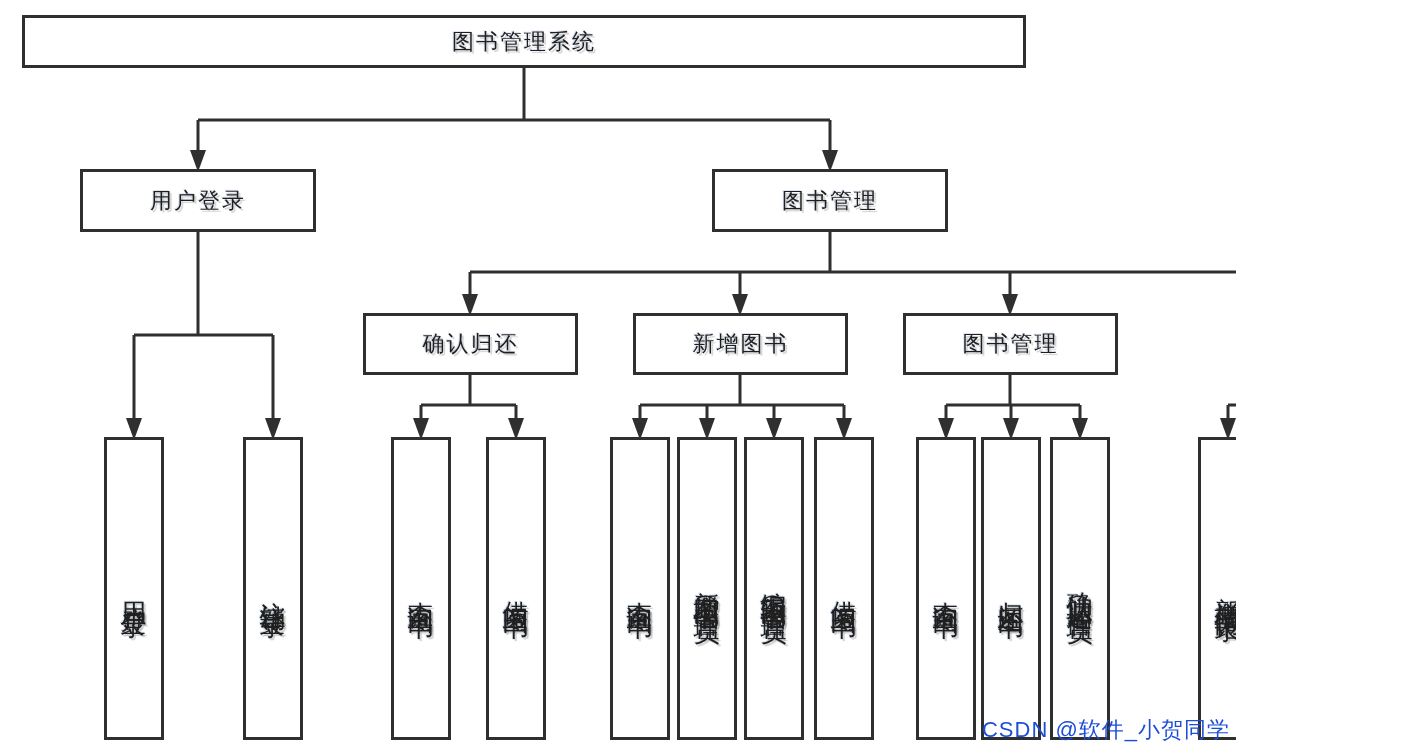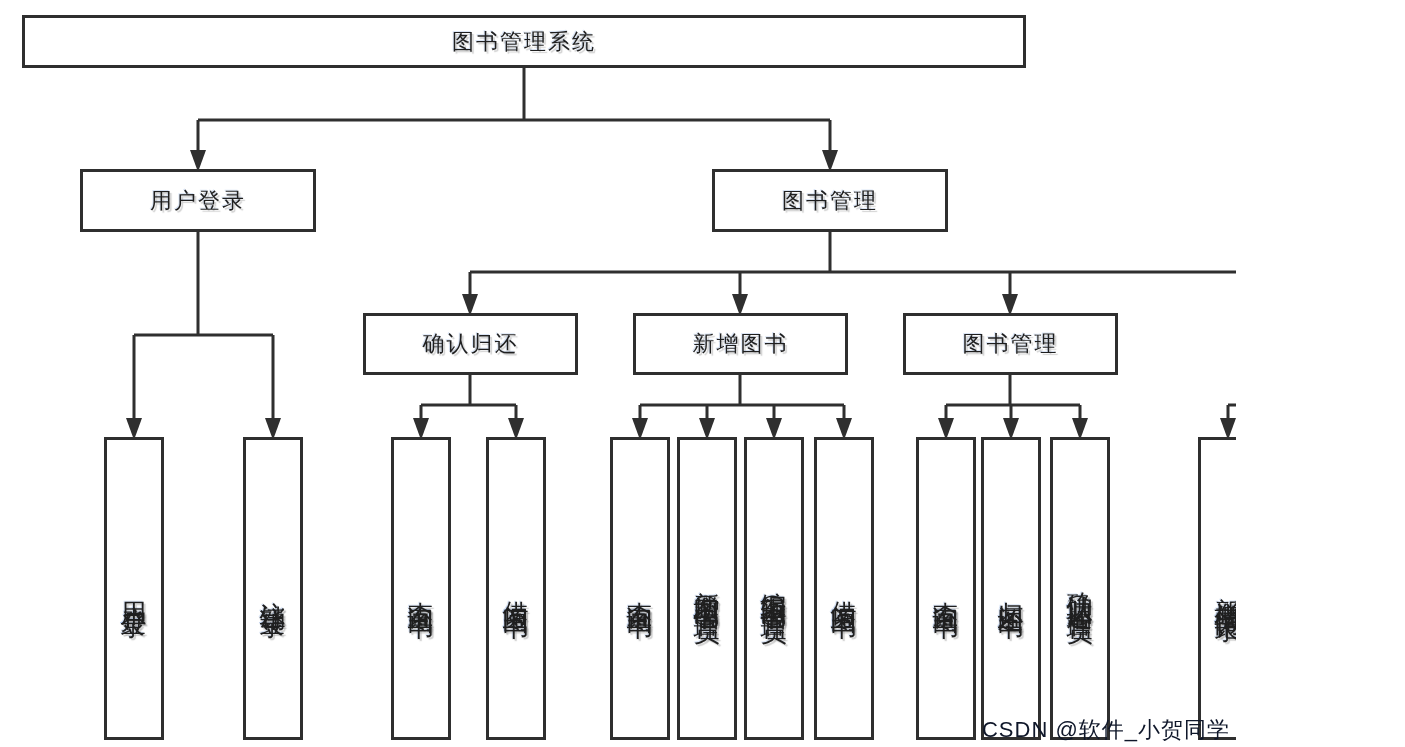--- a/index.html
+++ b/index.html
@@ -15,21 +15,21 @@
     color:#1f1f1f;
     text-shadow:2px 2px 1px rgba(150,150,150,0.45), -1px -1px 0 rgba(110,150,215,0.25);
   }
   .hlabel{font-size:22px;letter-spacing:2px;white-space:nowrap;}
   .leaf span{
     writing-mode:vertical-rl;text-orientation:mixed;
     font-size:26px;letter-spacing:4px;line-height:1;white-space:nowrap;
   }
   .watermark{
     position:absolute;right:6px;bottom:2px;z-index:10;
-    font-size:22px;color:#0f172a;letter-spacing:1px;
+    font-size:22px;color:#1d4ed8;letter-spacing:1px;
   }
 </style>
 </head>
 <body>
 
 <div class="stage">
 
   <svg class="connectors" width="1405" height="747" viewBox="0 0 1405 747" fill="none">
     <g stroke="#2f2f2f" stroke-width="3">
 

